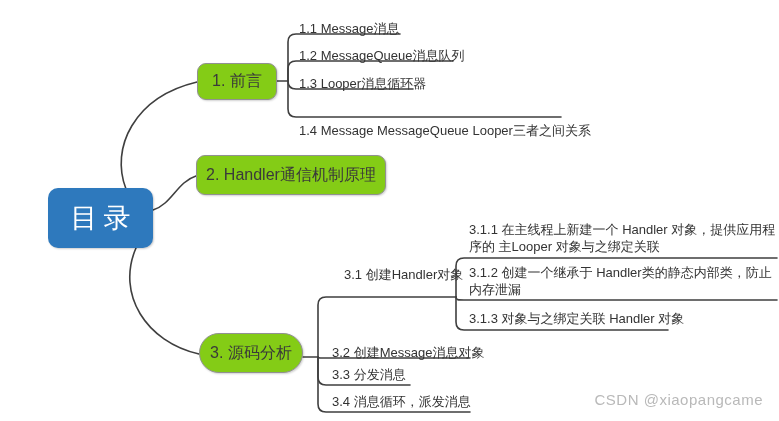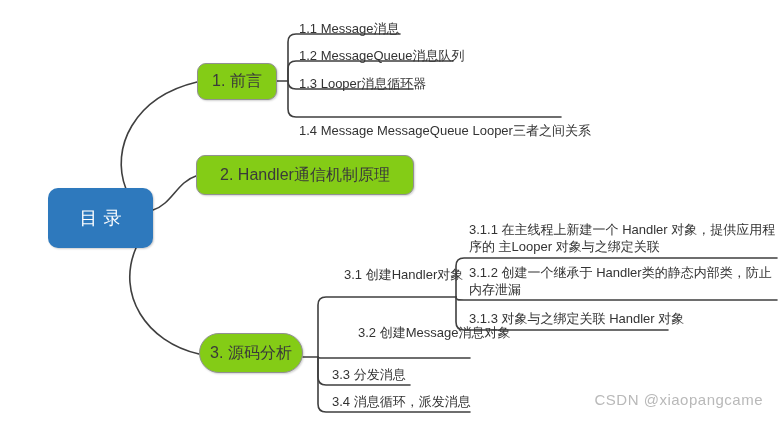--- a/index.html
+++ b/index.html
@@ -26,21 +26,21 @@
     cursor:default;
   }
   .root-box{
     position:absolute;z-index:1;
     display:flex;align-items:center;justify-content:center;
     background:#2e79bd;
     border:none;
     border-radius:10px;
     box-shadow:1px 1px 2px rgba(0,0,0,0.2);
     color:#ffffff;
-    font-size:18px;
+    font-size:27px;
     letter-spacing:6px;
     padding-left:6px;
     box-sizing:border-box;
   }
   .leaf-label{
     position:absolute;z-index:1;
     font-size:13px;
     color:#333333;
     line-height:17px;
     white-space:nowrap;
@@ -82,35 +82,35 @@
   </svg>
 
   <div class="root-box" style="left:48px;top:188px;width:105px;height:60px;">
     <span>目录</span>
   </div>
 
   <div class="topic-box" style="left:197px;top:63px;width:80px;height:37px;">
     <span>1. 前言</span>
   </div>
 
-  <div class="topic-box" style="left:196px;top:155px;width:218px;height:40px;">
+  <div class="topic-box" style="left:196px;top:155px;width:190px;height:40px;">
     <span>2. Handler通信机制原理</span>
   </div>
 
   <div class="topic-box" style="left:199px;top:333px;width:104px;height:40px;border-radius:20px;">
     <span>3. 源码分析</span>
   </div>
 
   <div class="leaf-label" style="left:299px;top:20px;">1.1 Message消息</div>
   <div class="leaf-label" style="left:299px;top:47px;">1.2 MessageQueue消息队列</div>
   <div class="leaf-label" style="left:299px;top:75px;">1.3 Looper消息循环器</div>
   <div class="leaf-label" style="left:299px;top:103px;margin-top:19px;">1.4 Message MessageQueue Looper三者之间关系</div>
 
   <div class="leaf-label" style="left:344px;top:266px;">3.1 创建Handler对象</div>
-  <div class="leaf-label" style="left:332px;top:324px;margin-left:26px;">3.2 创建Message消息对象</div>
+  <div class="leaf-label" style="left:332px;top:344px;">3.2 创建Message消息对象</div>
   <div class="leaf-label" style="left:332px;top:366px;">3.3 分发消息</div>
   <div class="leaf-label" style="left:332px;top:393px;">3.4 消息循环，派发消息</div>
 
   <div class="leaf-label wrap" style="left:469px;top:221px;width:312px;">3.1.1 在主线程上新建一个 Handler 对象，提供应用程序的 主Looper 对象与之绑定关联</div>
   <div class="leaf-label wrap" style="left:469px;top:264px;width:312px;">3.1.2 创建一个继承于 Handler类的静态内部类，防止内存泄漏</div>
   <div class="leaf-label" style="left:469px;top:310px;">3.1.3 对象与之绑定关联 Handler 对象</div>
 
   <div id="watermark">CSDN @xiaopangcame</div>
 
 </div>

